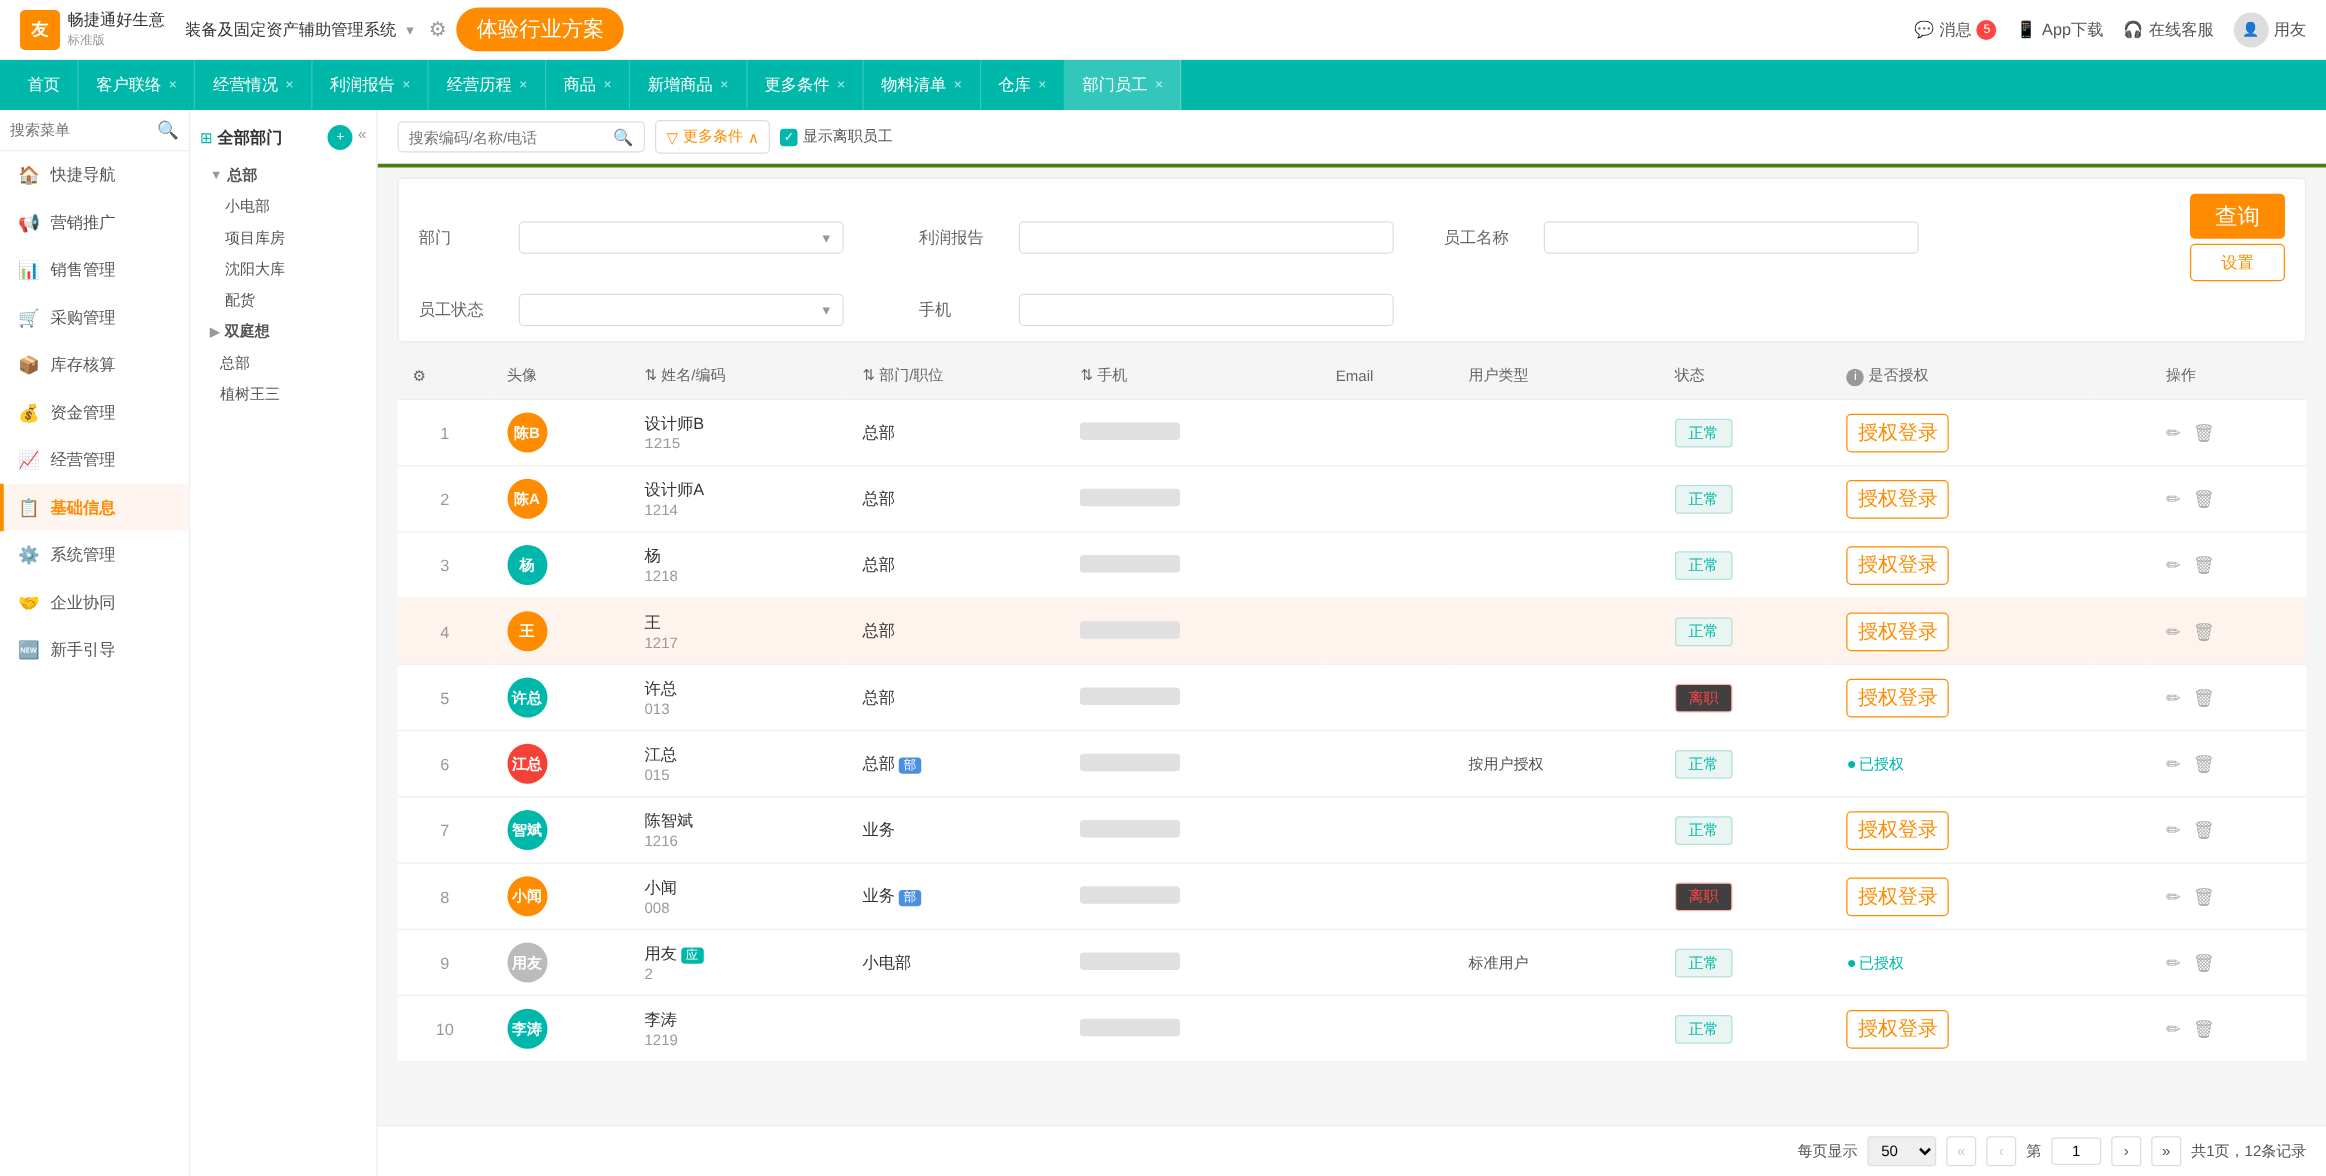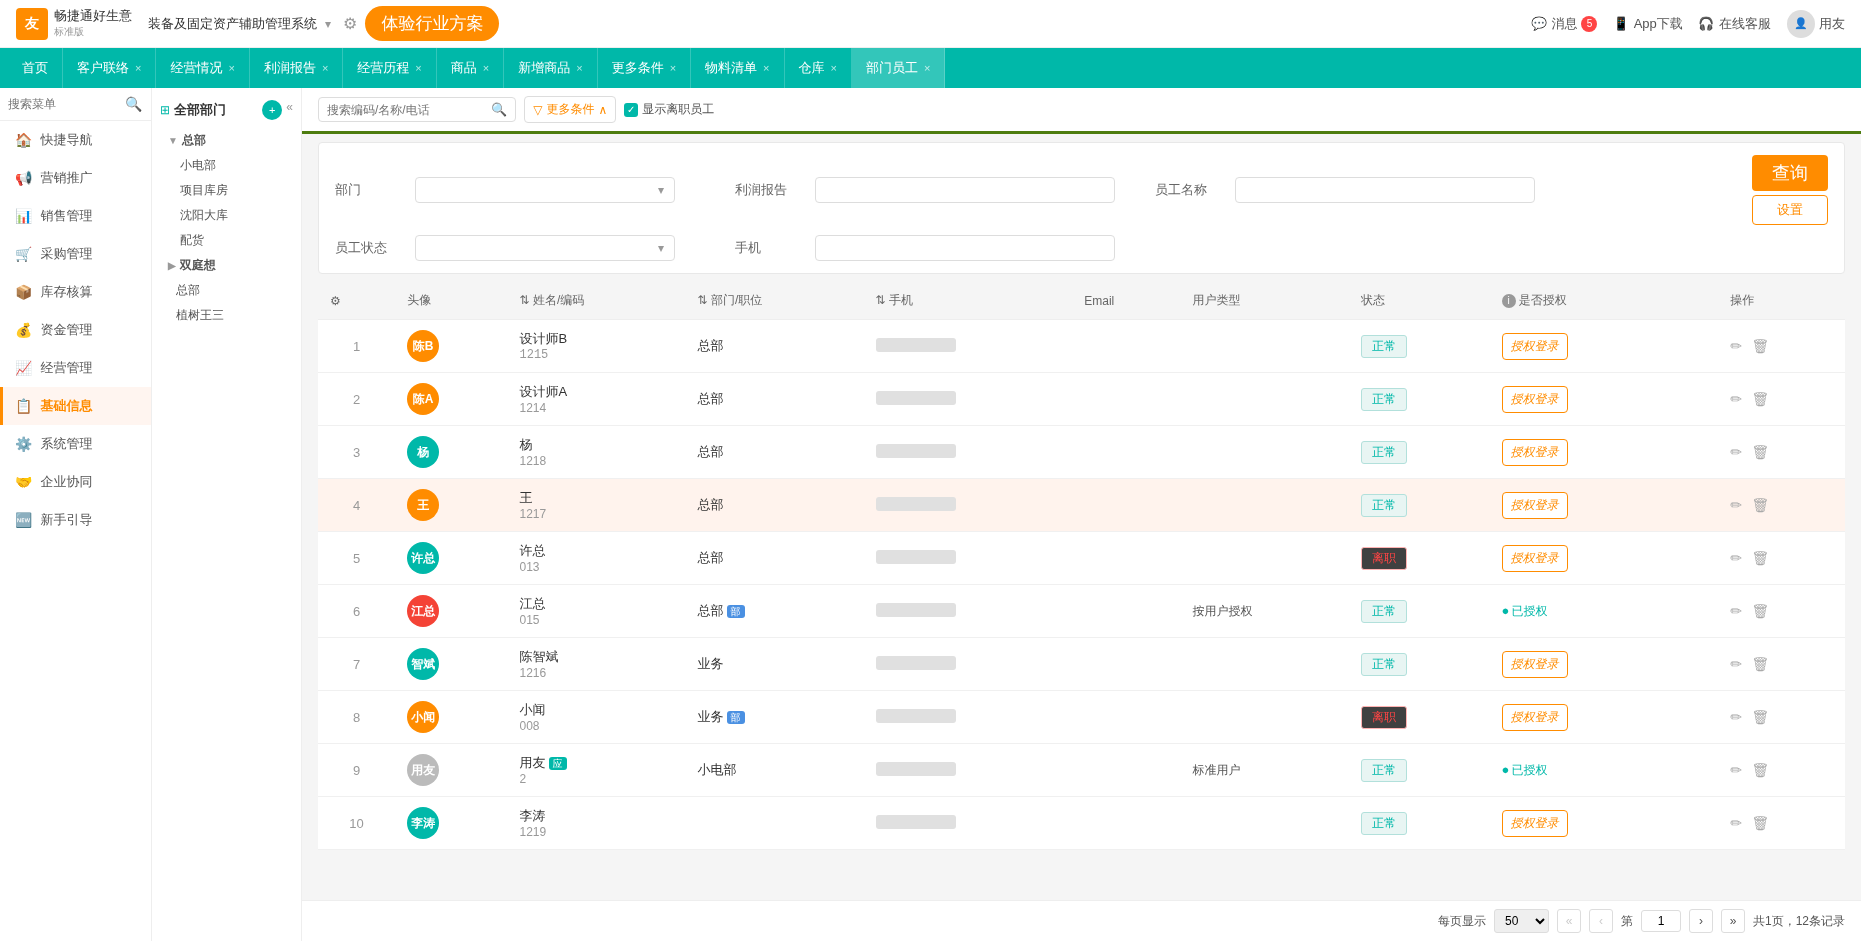--- a/index.html
+++ b/index.html
@@ -106,21 +106,21 @@
     th { padding: 10px 12px; text-align: left; font-size: 12px; color: #666; font-weight: normal; border-bottom: 1px solid #eee; white-space: nowrap; }
     td { padding: 10px 12px; font-size: 13px; color: #333; border-bottom: 1px solid #f0f0f0; vertical-align: middle; }
     tr.highlighted td { background: #fff3ed; }
 
     .avatar { width: 32px; height: 32px; border-radius: 50%; display: flex; align-items: center; justify-content: center; color: white; font-size: 12px; font-weight: bold; }
 
     .status-badge { display: inline-flex; align-items: center; justify-content: center; padding: 2px 10px; border-radius: 3px; font-size: 12px; }
     .status-normal { background: #e8f5f3; color: #00b8a9; border: 1px solid #b2e0db; }
     .status-resigned { background: #404040; color: #ff4444; border: 1px solid #ffb3b3; }
 
-    .btn-authorize { background: white; color: #ff8c00; border: 1px solid #ff8c00; padding: 4px 8px; border-radius: 4px; font-size: 12px; cursor: pointer; font-style: italic; }
+    .btn-authorize { background: white; color: #ff8c00; border: 1px solid #ff8c00; padding: 4px 8px; border-radius: 4px; font-size: 16px; cursor: pointer; }
     .authorized-dot { color: #00b8a9; margin-right: 2px; }
     .authorized-text { color: #00b8a9; font-size: 12px; }
     .phone-blur { background: #e0e0e0; border-radius: 3px; width: 80px; height: 14px; display: inline-block; }
 
     .action-edit { color: #aaa; cursor: pointer; margin-right: 6px; font-size: 14px; }
     .action-delete { color: #aaa; cursor: pointer; font-size: 14px; }
 
     .dept-tag-blue { background: #4a90e2; color: white; padding: 1px 4px; border-radius: 3px; font-size: 10px; margin-left: 3px; }
     .dept-tag-teal { background: #00b8a9; color: white; padding: 1px 4px; border-radius: 3px; font-size: 10px; margin-left: 3px; }
 

